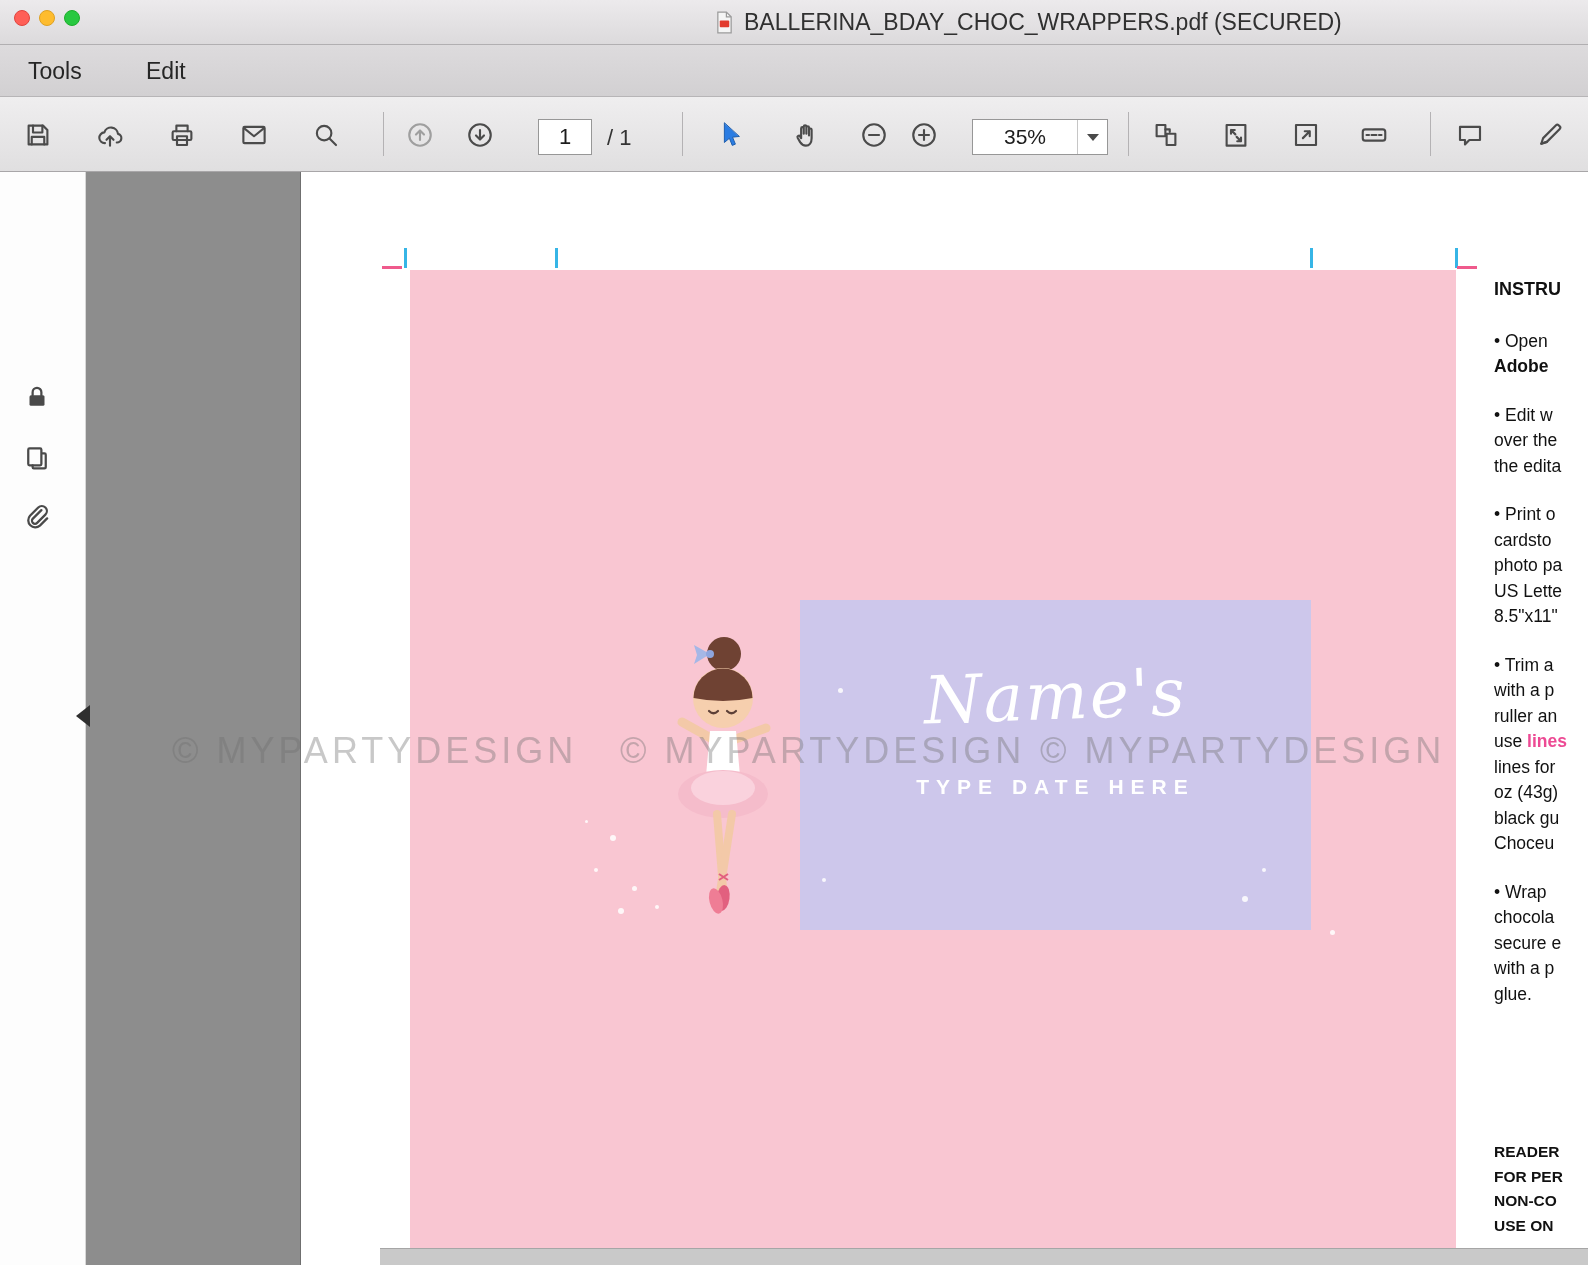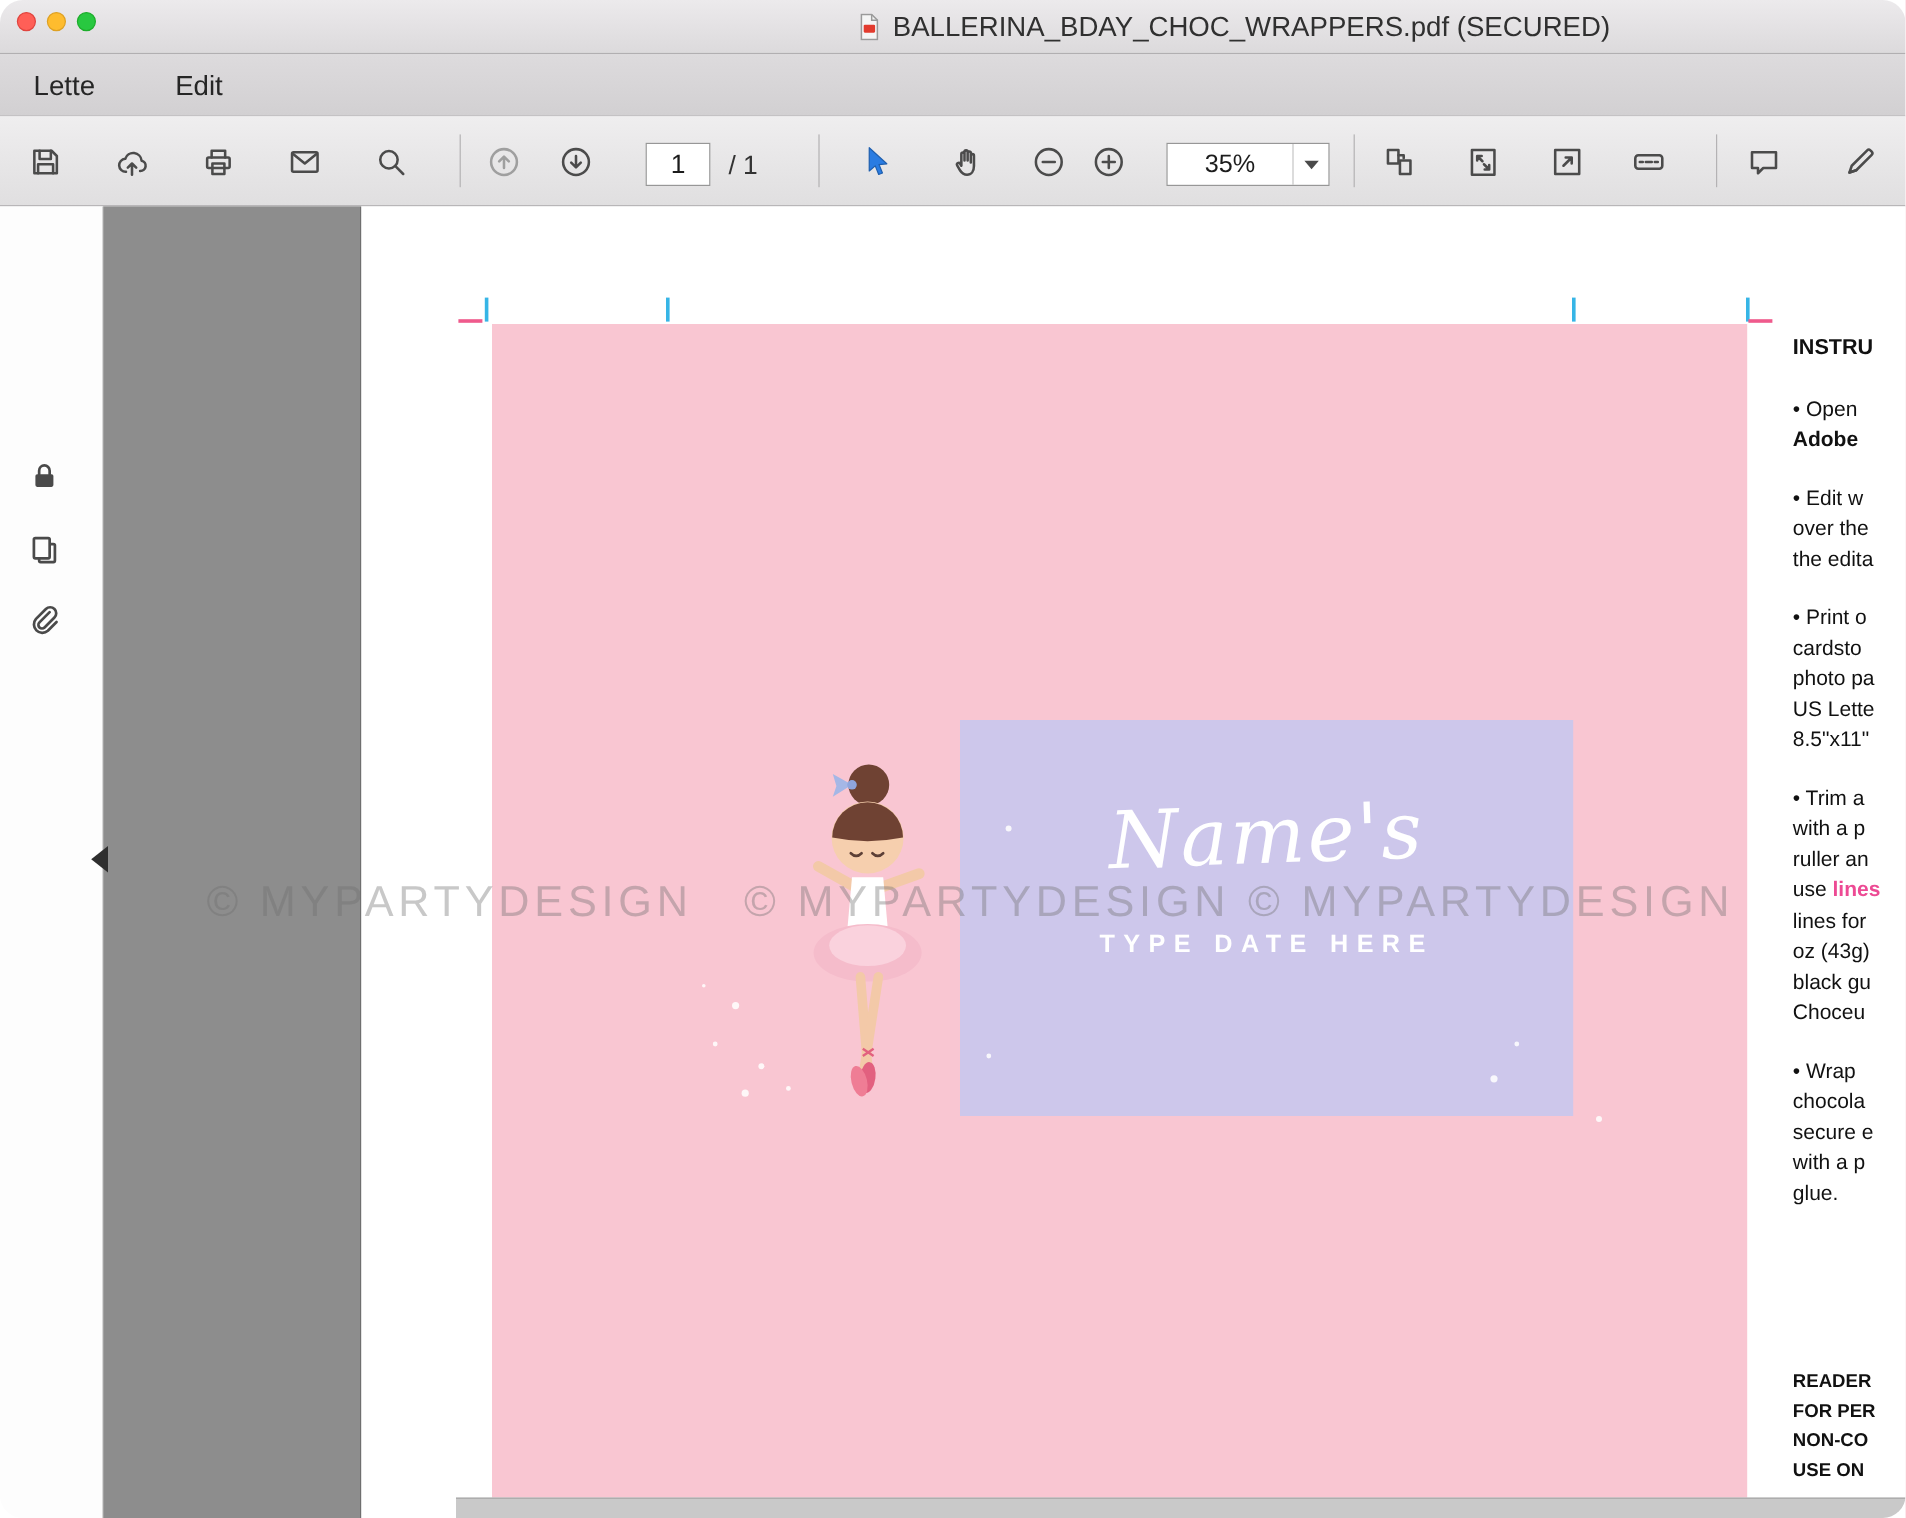--- a/index.html
+++ b/index.html
@@ -1,17 +1,17 @@
 <!DOCTYPE html>
 <html style="--pink-bg: #f9c6d2; --lavender: #cdc7eb; --birthday-text: #b23a5f; --pink-accent: #ed4a94; --crop-blue: #36b5e6; --crop-pink: #ef5a8c; --canvas-grey: #8d8d8d;"><head>
 <meta charset="utf-8">
 <style>
   * { margin:0; padding:0; box-sizing:border-box; }
   body { font-family:"Liberation Sans", sans-serif; }
-  .screen { position:relative; width:1588px; height:1265px; overflow:hidden; background:#fff;border-radius:19px; }
+  .screen { position:relative; width:1588px; height:1265px; overflow:hidden; background:#fff; }
 
   
   .titlebar { position:absolute; left:0; top:0; width:1588px; height:45px;
     background:linear-gradient(#eceaec,#dcdadc); border-bottom:1px solid #b1afb1; }
   .traffic { position:absolute; left:14px; top:10px; display:flex; gap:9px; }
   .tl { width:16px; height:16px; border-radius:50%; }
   .tl.red { background:#ff5f57; border:1px solid #e0443e; }
   .tl.yellow { background:#febc2e; border:1px solid #dea123; }
   .tl.green { background:#28c840; border:1px solid #1dad2b; }
   .title-wrap { position:absolute; left:715px; top:9px; display:flex; align-items:center; gap:10px; }
@@ -134,21 +134,21 @@
       <svg width="19" height="23" viewBox="0 0 20 24">
         <path d="M3 1 h9 l5 5 v17 H3 Z" fill="#f5f5f5" stroke="#9a9a9a" stroke-width="1.3"></path>
         <path d="M12 1 v5 h5" fill="none" stroke="#9a9a9a" stroke-width="1.3"></path>
         <rect x="5" y="10" width="10" height="7" rx="1" fill="#e23b2e"></rect>
       </svg>
       <span class="win-title">BALLERINA_BDAY_CHOC_WRAPPERS.pdf (SECURED)</span>
     </div>
   </div>
 
   <div class="tabbar">
-    <div class="tab-plain tab-home">Lette</div>
+    <div class="tab-plain tab-home">Tools</div>
     <div class="tab-plain tab-tools">Edit</div>
   </div>
 
   <div class="toolbar">
     <div class="tbtn" style="left:18px">
       <svg viewBox="0 0 24 24">
         <path d="M4.5 4.5 H16 l3.5 3.5 V19.5 H4.5 Z"></path>
           <path d="M8 4.5 V10 h7.5 V4.5"></path>
           <path d="M7 19.5 V13.5 h10 V19.5"></path>
       </svg>

